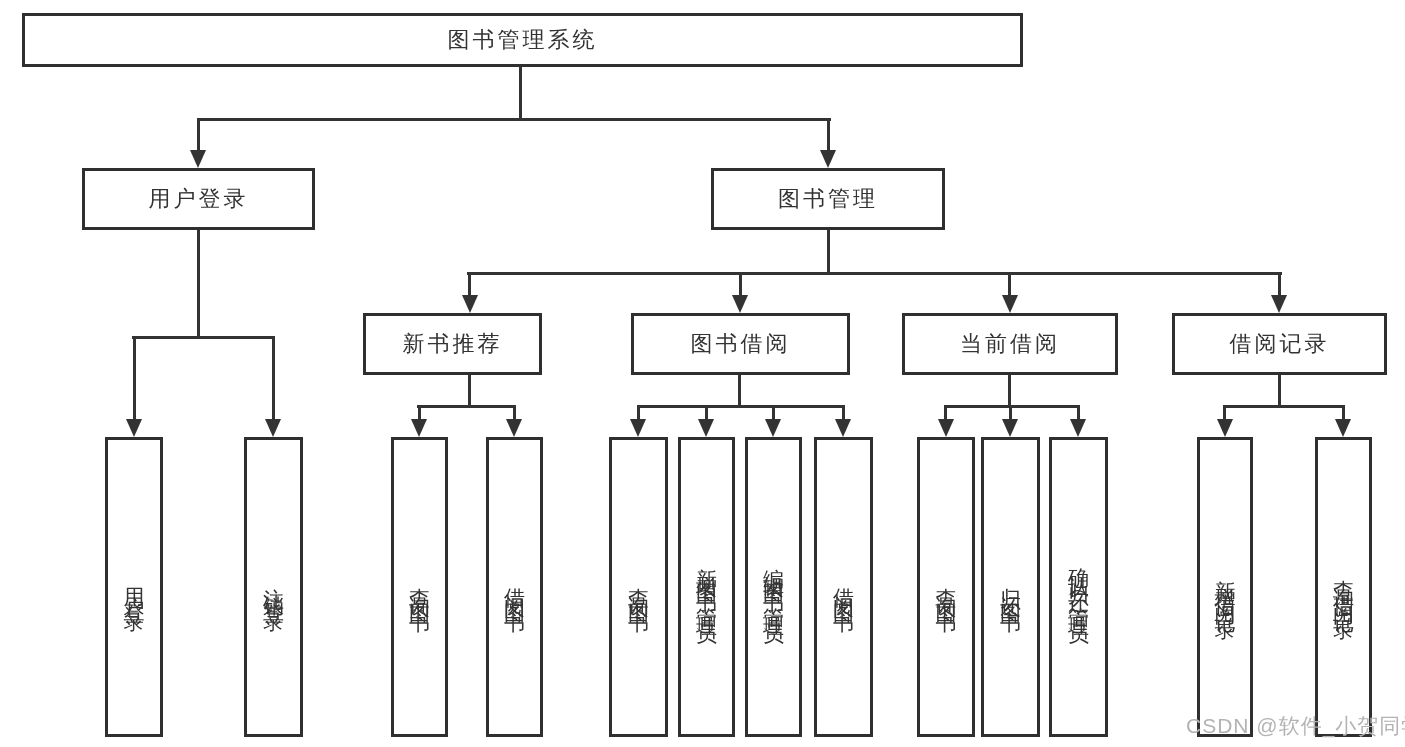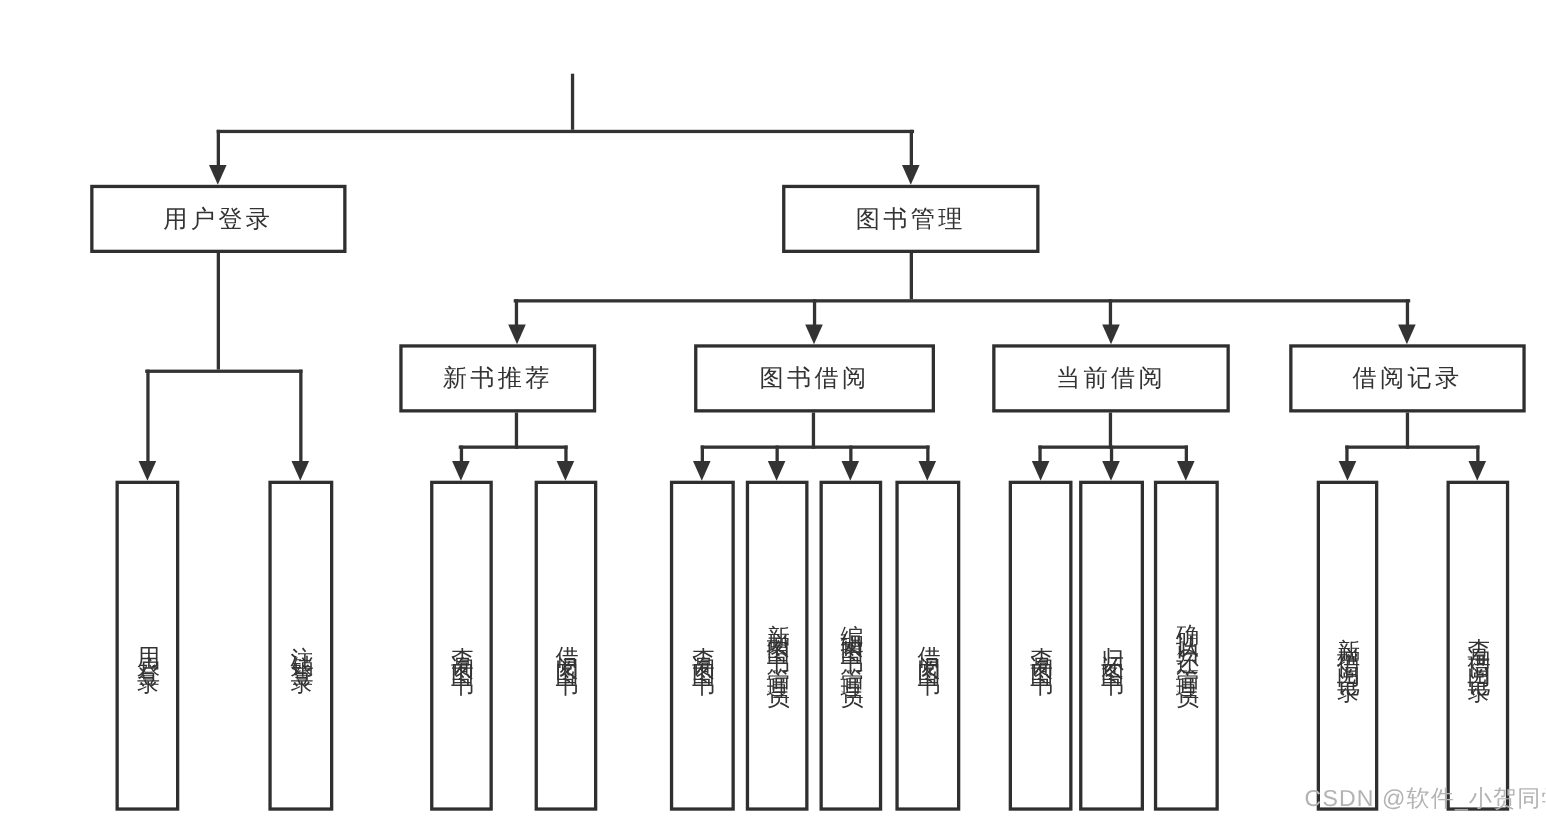--- a/index.html
+++ b/index.html
@@ -39,20 +39,21 @@
   .watermark{
     position:absolute;left:1186px;top:712px;z-index:10;
     font-size:21px;color:#b3b3b3;letter-spacing:1px;white-space:nowrap;
   }
 </style>
 </head>
 <body>
 
 <div id="canvas">
 
+  <div class="hbox" style="left:22px;top:13px;width:1001px;height:54px;">图书管理系统</div>
 
   <div class="line" style="left:519px;top:67px;width:3px;height:51px;"></div>
   <div class="line" style="left:197px;top:118px;width:634px;height:3px;"></div>
   <div class="line" style="left:197px;top:118px;width:3px;height:34px;"></div>
   <div class="arrow" style="left:190px;top:150px;"></div>
   <div class="line" style="left:827px;top:118px;width:3px;height:34px;"></div>
   <div class="arrow" style="left:820px;top:150px;"></div>
 
   <div class="hbox" style="left:82px;top:168px;width:233px;height:62px;">用户登录</div>
   <div class="hbox" style="left:711px;top:168px;width:234px;height:62px;">图书管理</div>

